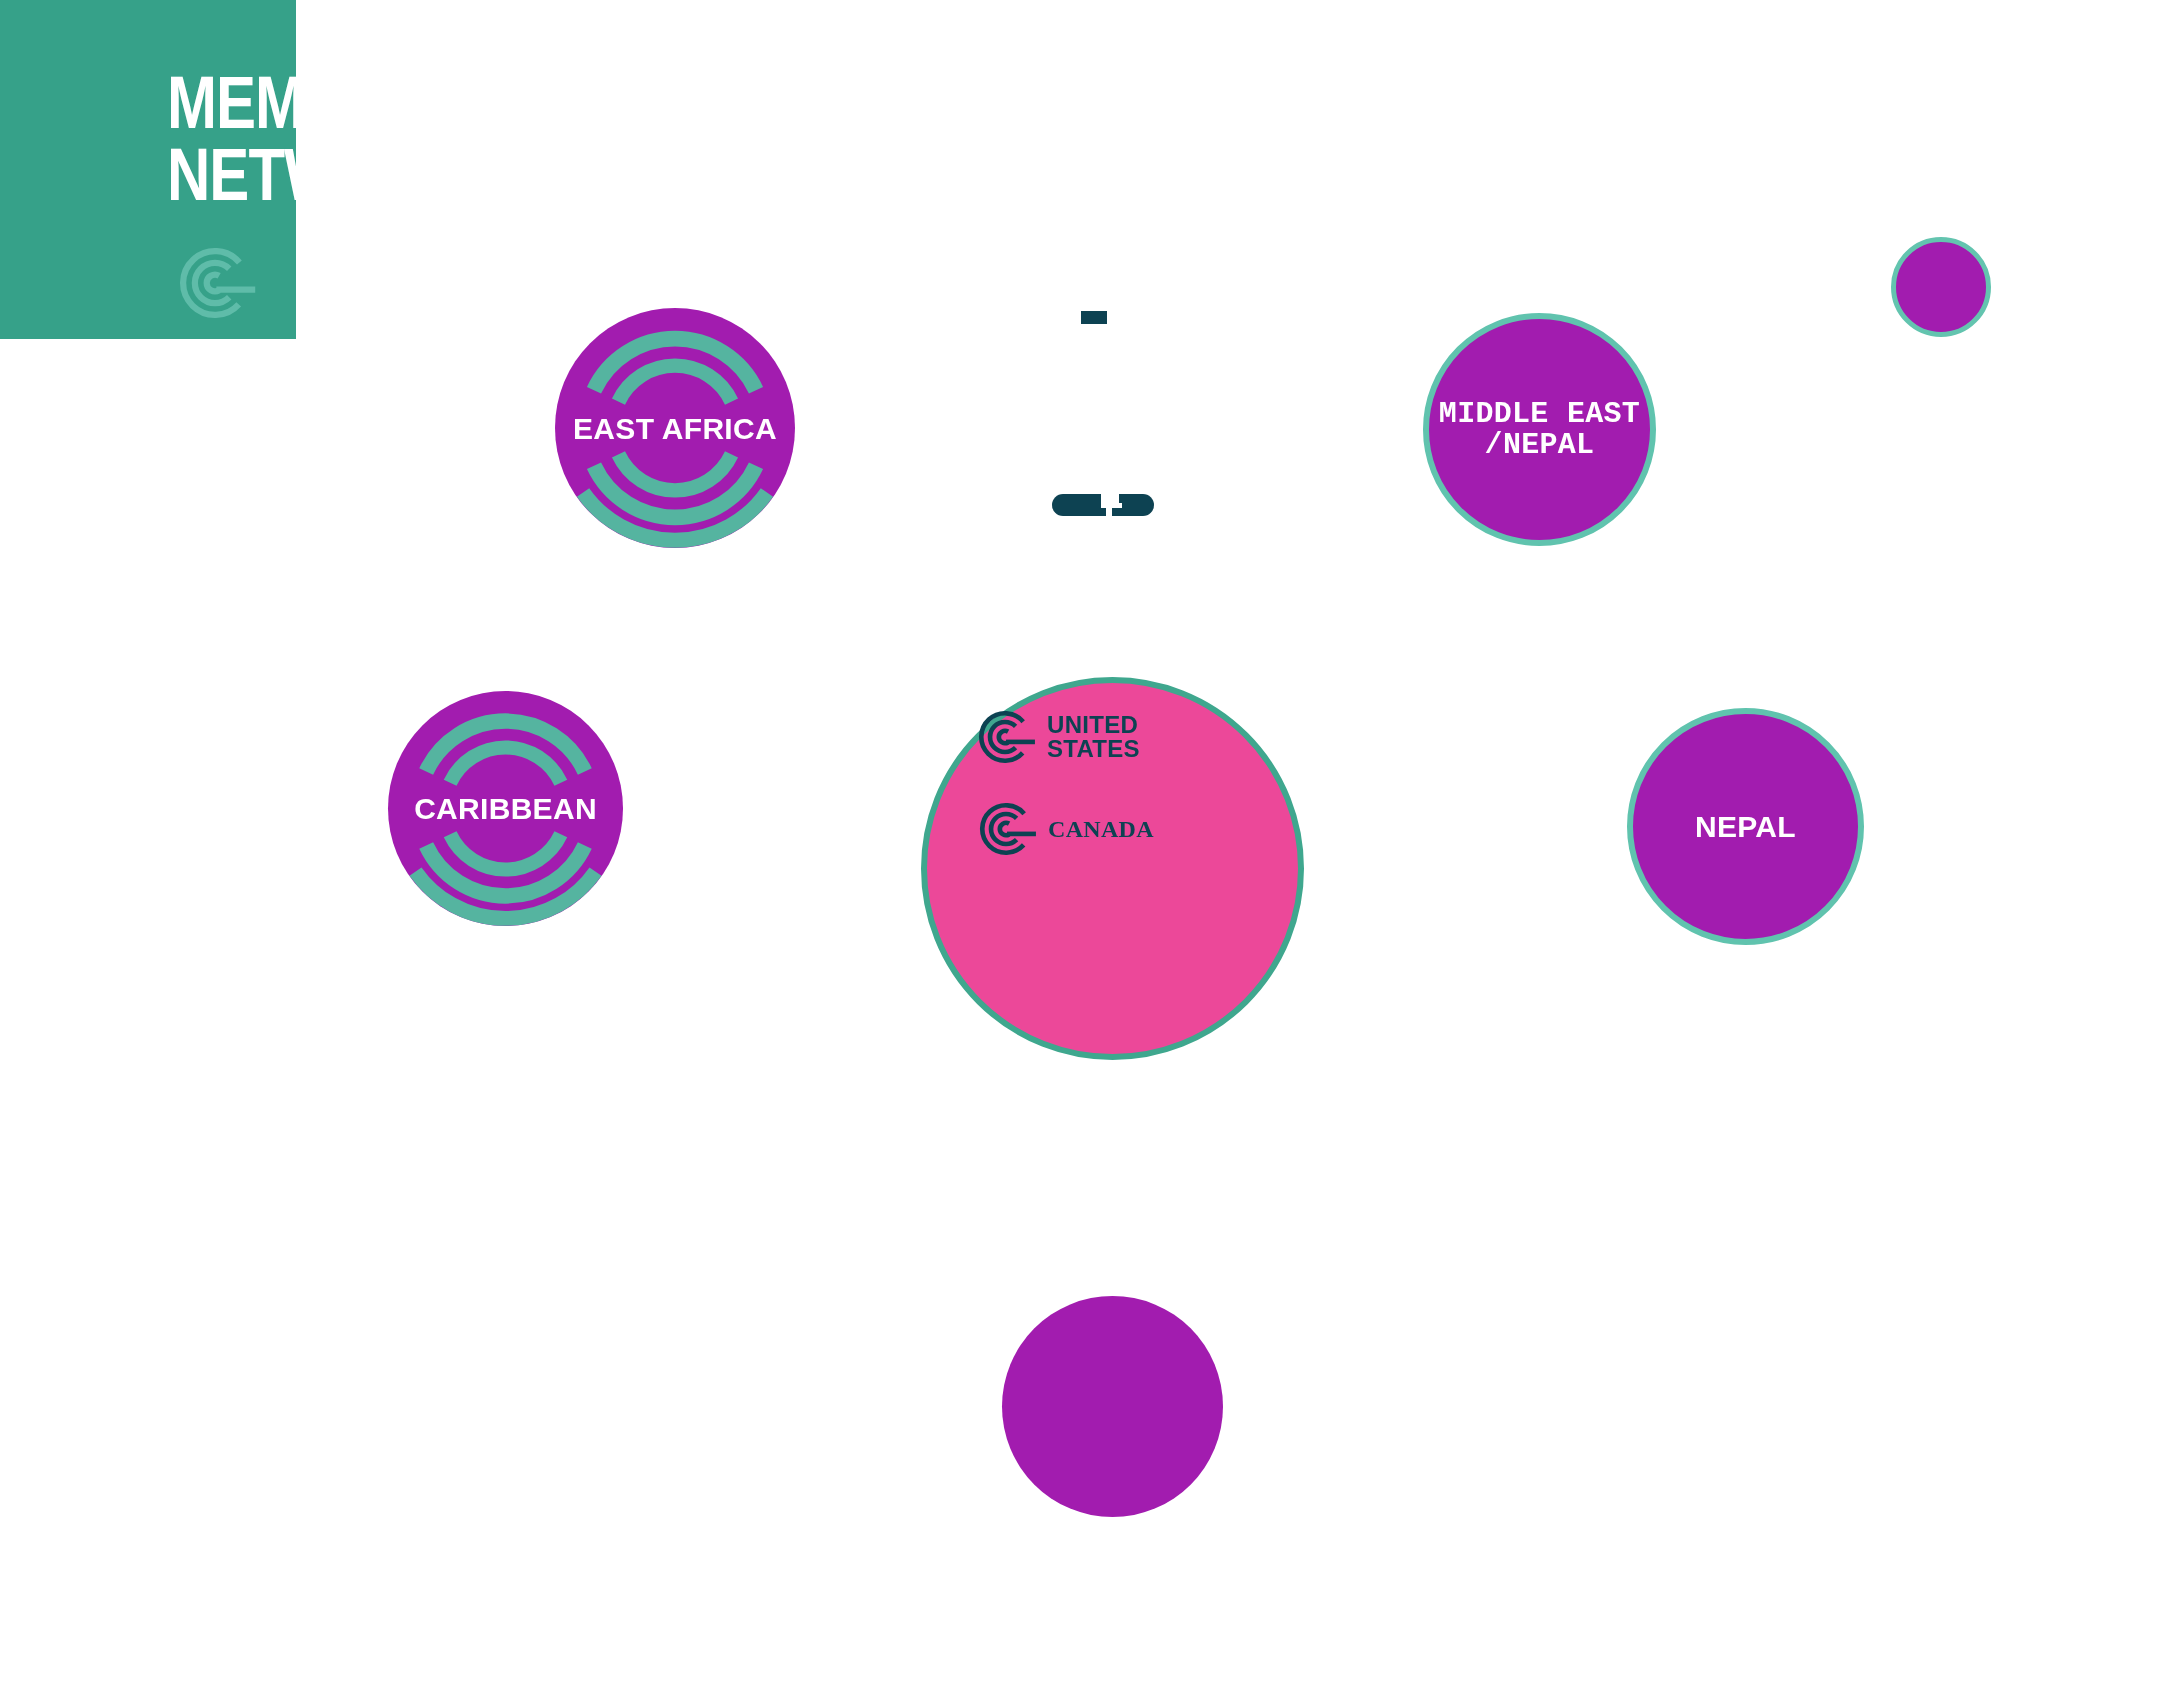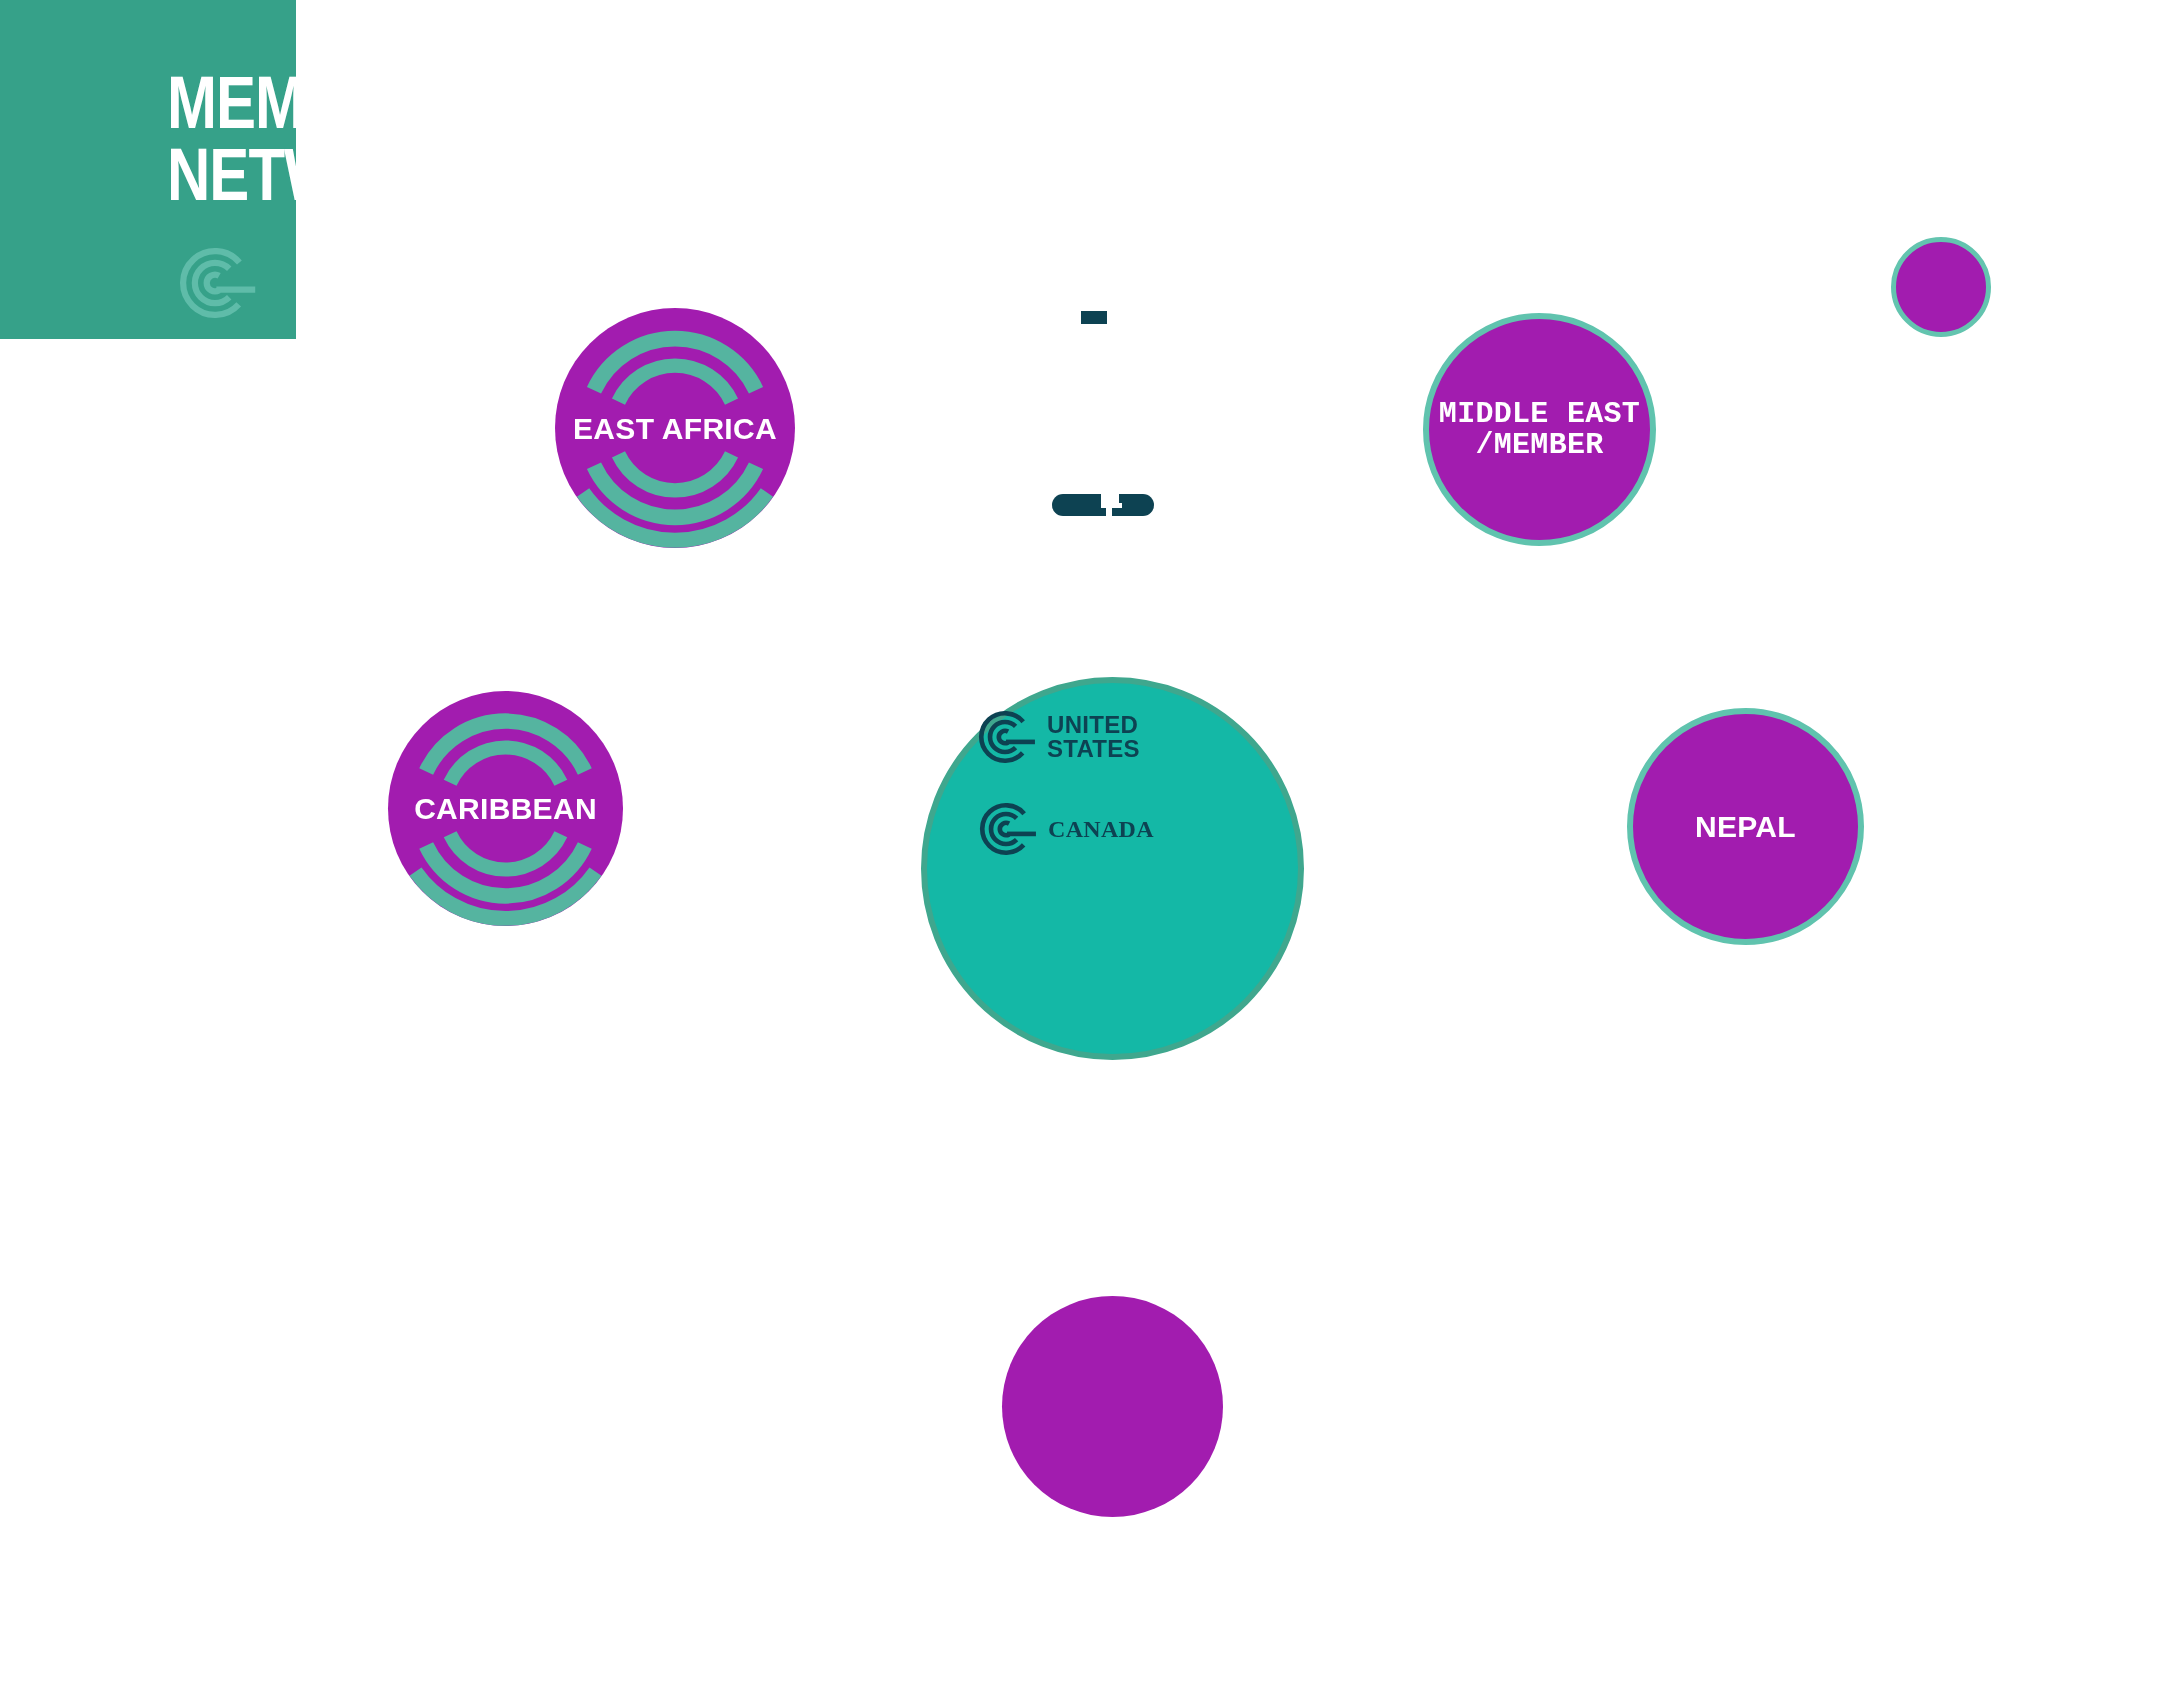--- a/index.html
+++ b/index.html
@@ -10,21 +10,21 @@
   .header-line{position:absolute;left:167px;color:#ffffff;font-weight:700;font-size:75px;
                line-height:75px;white-space:nowrap;transform:scaleX(0.80);transform-origin:left top;
                letter-spacing:-1.2px;}
   .header-line.l1{top:65px;}
   .header-line.l2{top:137px;}
   .header-logo{position:absolute;left:172px;top:240px;width:86px;height:86px;color:#5FBCA9;}
   
   .circle{position:absolute;border-radius:50%;box-sizing:border-box;background:#a21caf;}
   .circle.ringed{border:6.9px solid #60C3AE;}
   .circle.small-ringed{border:5.6px solid #63C4AF;}
-  .circle.hub{background:#14b8a6;border:6.2px solid #3FA78E;}
+  .circle.hub{background:#ec4899;border:6.2px solid #3FA78E;}
   .node-label{position:absolute;inset:0;display:flex;flex-direction:column;align-items:center;
               justify-content:center;text-align:center;color:#ffffff;font-weight:700;
               font-size:30px;line-height:31px;letter-spacing:0.3px;white-space:nowrap;}
   .node-label span:empty{display:none;}
   .wm-svg{position:absolute;left:0;top:0;width:100%;height:100%;display:block;}
   
   .hub-row{position:absolute;display:flex;align-items:center;gap:10px;}
   .hub-row.r1{left:46px;top:22px;}
   .hub-row.r2{left:47px;top:114px;font-family:Liberation Serif, serif;}
   .hub-logo{width:64px;height:64px;color:#0D4252;flex:0 0 auto;}
@@ -86,21 +86,21 @@
       </svg>
     <div class="node-label">
       <span>EAST AFRICA</span>
 
     </div>
   </div>
 
   <div class="circle ringed" style="left:1423px;top:313px;width:233px;height:233px;font-family:Liberation Mono, monospace;">
     <div class="node-label">
       <span>MIDDLE EAST</span>
-      <span>/MEMBER</span>
+      <span>/NEPAL</span>
     </div>
   </div>
 
   <div class="circle small-ringed" style="left:1891px;top:237px;width:100px;height:100px;"></div>
 
   <div class="circle" style="left:388px;top:691px;width:235px;height:235px;">
     <svg class="wm-svg" viewBox="0 0 200 200">
         <use href="#wm-arcs"></use>
       </svg>
     <div class="node-label">

